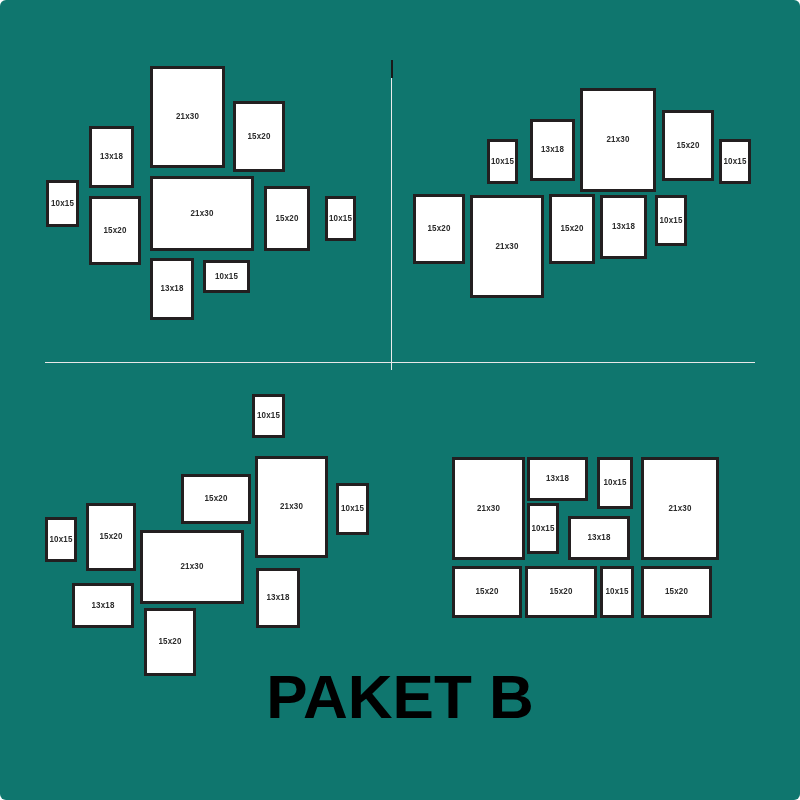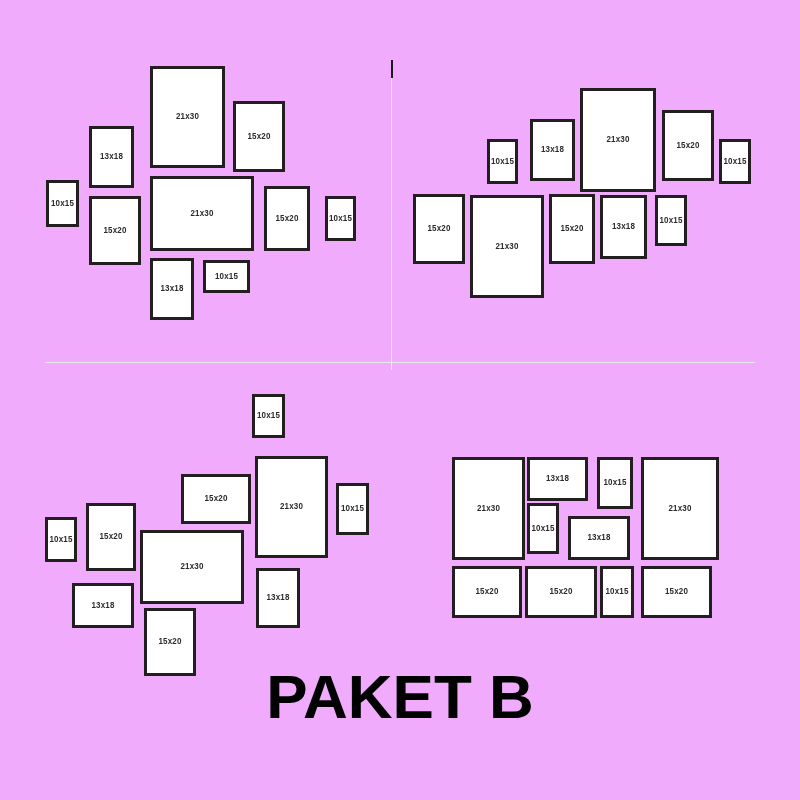--- a/index.html
+++ b/index.html
@@ -8,22 +8,23 @@
     padding: 0;
     background: #ffffff;
   }
   body {
     font-family: "Liberation Sans", "DejaVu Sans", sans-serif;
   }
   #canvas {
     position: relative;
     width: 800px;
     height: 800px;
-    background: #f0abfc;
+    background: #0f766e;
     overflow: hidden;
+    border-radius: 6px;
   }
   
   .divider-h {
     position: absolute;
     background: #e8e8e8;
     height: 1px;
   }
   .divider-v {
     position: absolute;
     background: #ececec;

